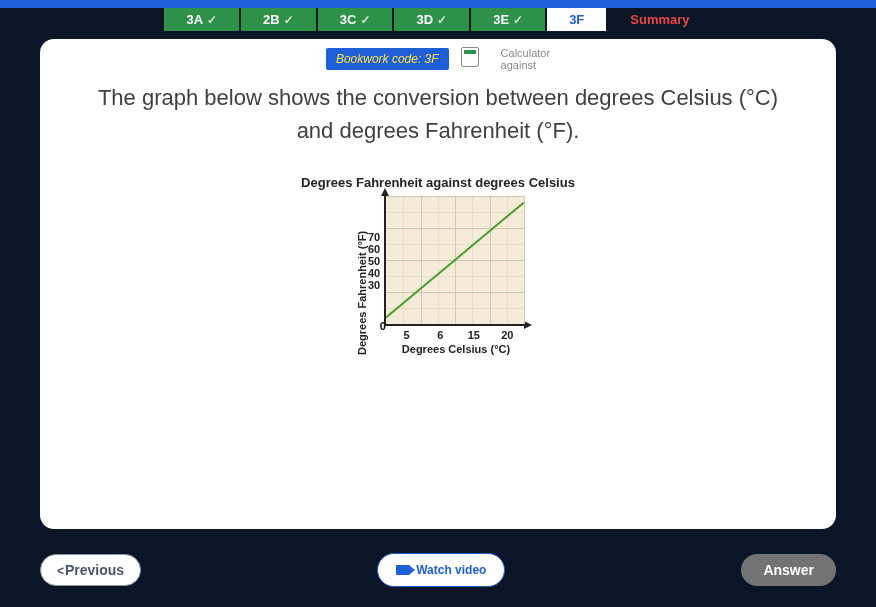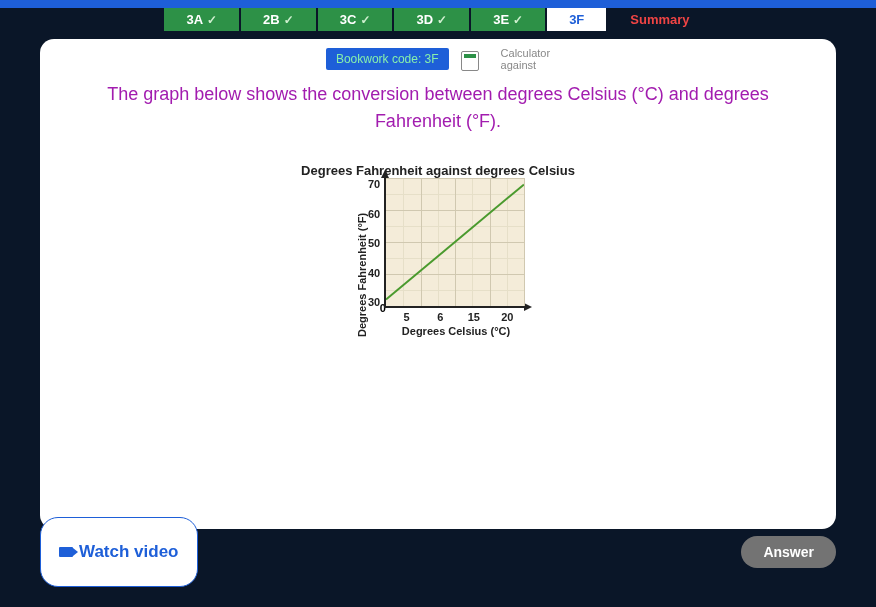--- a/index.html
+++ b/index.html
@@ -53,28 +53,29 @@
     }
     .card-header {
       display: flex;
       justify-content: center;
       align-items: center;
       gap: 12px;
       padding: 8px 0 10px;
     }
     .bookwork-badge {
       background: #1e5fd8;
-      color: #86efac;
+      color: #fde047;
       padding: 4px 10px;
       font-size: 12px;
       border-radius: 2px;
+      font-style: italic;
     }
     .calc-allowed {
       display: flex;
-      align-items: flex-end;
+      align-items: flex-start;
       gap: 22px;
       color: #888;
       font-size: 11px;
       line-height: 1.1;
     }
     .calc-icon {
       width: 18px;
       height: 20px;
       background: #fff;
       border: 1px solid #888;
@@ -83,32 +84,32 @@
     }
     .calc-icon::before {
       content: '';
       position: absolute;
       top: 2px; left: 2px; right: 2px;
       height: 4px;
       background: #2d9147;
     }
     .question-text {
       text-align: center;
-      color: #a21caf;
-      font-size: 18px;
+      color: #404040;
+      font-size: 22px;
       line-height: 1.5;
       padding: 0 40px 16px;
     }
     .question-text p { margin-bottom: 12px; }
     .chart-title {
       text-align: center;
       font-size: 13px;
       color: #222;
       font-weight: 600;
-      margin-bottom: 0;
+      margin-bottom: 6px;
     }
     .chart-wrap {
       display: flex;
       justify-content: center;
     }
     .chart-box {
       position: relative;
       display: flex;
     }
     .y-label {
@@ -124,21 +125,21 @@
     .chart-inner {
       display: flex;
       flex-direction: column;
     }
     .plot-row {
       display: flex;
     }
     .y-ticks {
       display: flex;
       flex-direction: column;
-      justify-content: space-between;
+      justify-content: center;
       align-items: flex-end;
       font-size: 11px;
       color: #222;
       font-weight: 600;
       padding-right: 4px;
       height: 130px;
     }
     .plot-area {
       width: 140px;
       height: 130px;
@@ -217,23 +218,23 @@
       padding: 7px 16px;
       border-radius: 18px;
       font-size: 14px;
       font-weight: 600;
       cursor: pointer;
     }
     .btn-watch {
       background: #fff;
       border: 1.5px solid #1e5fd8;
       color: #1e5fd8;
-      padding: 24px 18px;
+      padding: 9px 18px;
       border-radius: 18px;
-      font-size: 17px;
+      font-size: 12px;
       font-weight: 700;
       cursor: pointer;
       display: flex;
       align-items: center;
       gap: 6px;
     }
     .btn-answer {
       background: #737373;
       color: #fff;
       border: none;
@@ -358,18 +359,19 @@
             <span>20</span>
           </div>
         </div>
         <div class="x-label">Degrees Celsius (°C)</div>
       </div>
     </div>
   </div>
 </div>
 
 <div class="bottom-bar">
+  <button class="btn-previous"><span class="chev">&lt;</span><span>Previous</span></button>
   <button class="btn-watch">
       <span class="video-icon"></span>
       <span>Watch video</span>
     </button>
   <button class="btn-answer">Answer</button>
 </div>
 
 </body></html>

